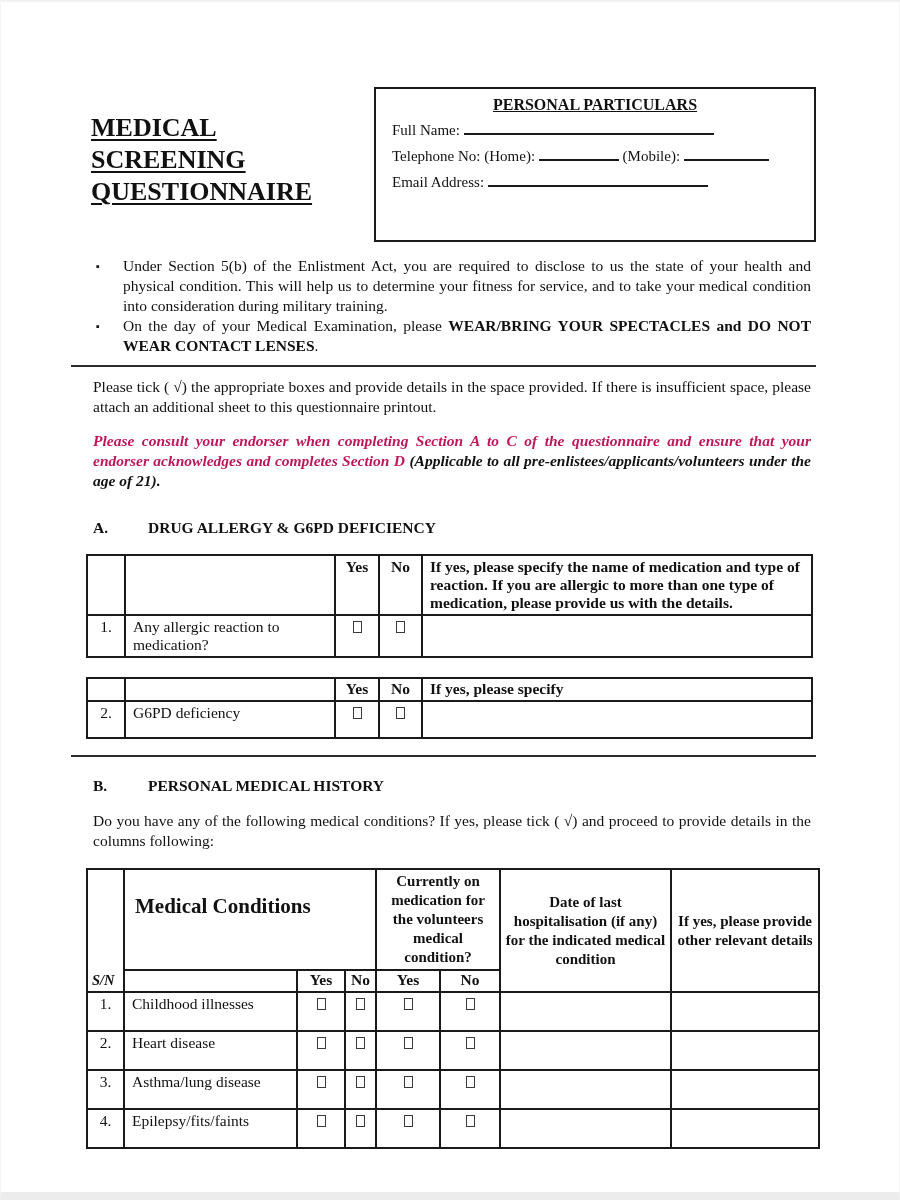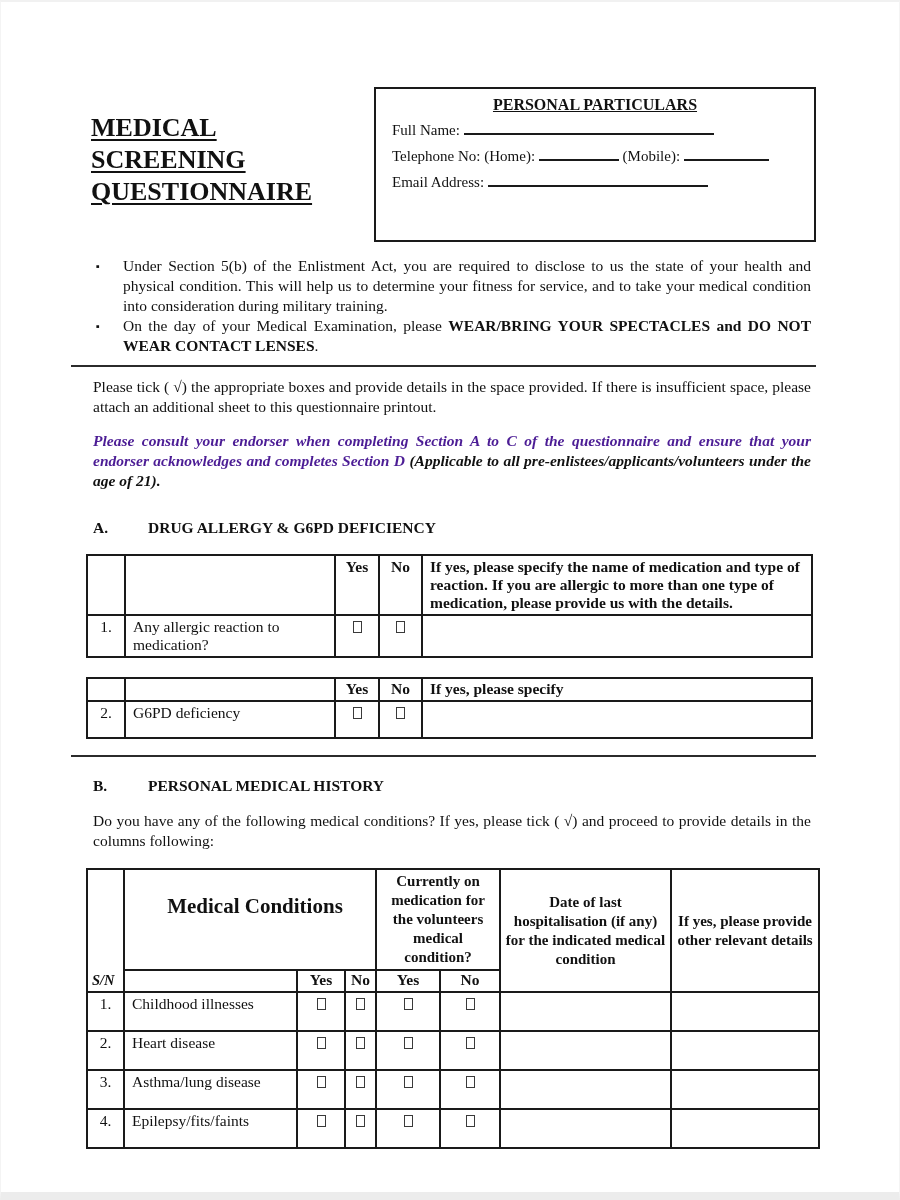--- a/index.html
+++ b/index.html
@@ -31,21 +31,21 @@
   
   .bullets { margin:14px 0 0 95px; width:715px; }
   .bullet-item { display:flex; font-size:15.5px; line-height:20px; text-align:justify; }
   .bullet-marker { width:27px; flex:0 0 27px; font-size:11px; line-height:20px; }
   .bullet-text { flex:1; }
 
   .rule { margin:9px 0 0 70px; width:745px; border:0; border-top:2px solid #2b2b2b; }
 
   .tick-note { margin:10px 0 0 92px; width:718px; font-size:15.5px; line-height:20px; text-align:justify; }
   .endorser-note { margin:14px 0 0 92px; width:718px; font-style:italic; font-weight:bold; font-size:15.5px; line-height:20px; text-align:justify; }
-  .red { color:#4c1d95; }
+  .red { color:#be185d; }
 
   
   .sec-heading { display:flex; margin:28px 0 0 92px; font-weight:bold; font-size:15.5px; }
   .sec-letter { width:55px; flex:0 0 55px; }
 
   
   table { border-collapse:collapse; table-layout:fixed; }
   td { border:2px solid #1a1a1a; font-size:15.5px; padding:2px 7px; vertical-align:top; overflow:hidden; }
   .tblA { margin:17px 0 0 85px; width:725px; }
   .tblA .c-num{width:38px;} .tblA .c-desc{width:210px;} .tblA .c-yes{width:44px;} .tblA .c-no{width:43px;} .tblA .c-det{width:390px;}
@@ -56,21 +56,21 @@
   .tblA2 .hdr td { height:23px; font-weight:bold; padding-top:1px; padding-bottom:1px;}
   .tblA2 .row1 td { height:37px; }
   .ctr { text-align:center; }
 
   
   .tblB { margin:17px 0 0 85px; width:732px; }
   .tblB .cb-sn{width:37px;} .tblB .cb-cond{width:173px;} .tblB .cb-y1{width:48px;} .tblB .cb-n1{width:31px;}
   .tblB .cb-y2{width:64px;} .tblB .cb-n2{width:60px;} .tblB .cb-date{width:171px;} .tblB .cb-det{width:148px;}
   .tblB .main-hdr td { height:95px; }
   .tblB .sub-hdr td { height:22px; padding:0 4px; font-weight:bold; }
-  .tblB .cond-title { font-size:21px; font-weight:bold; padding:24px 0 0 10px;text-align:center; }
+  .tblB .cond-title { font-size:21px; font-weight:bold; padding:24px 0 0 10px; }
   .tblB .hdr-small { font-weight:bold; font-size:15px; text-align:center; vertical-align:middle; line-height:19px; padding:2px 4px; }
   .tblB .sn-cell { vertical-align:bottom; font-weight:bold; font-style:italic; font-size:14.5px; padding:0 2px 2px 4px; }
   .tblB .data-row td { height:39px; }
   .tblB .data-row:first-of-type td { height:37px; }
 
   .checkbox {
     display:inline-block; width:9px; height:12px; border:1.5px solid #3a3a3a;
     background:#fff; vertical-align:middle; margin-top:-2px;
   }
 </style>

